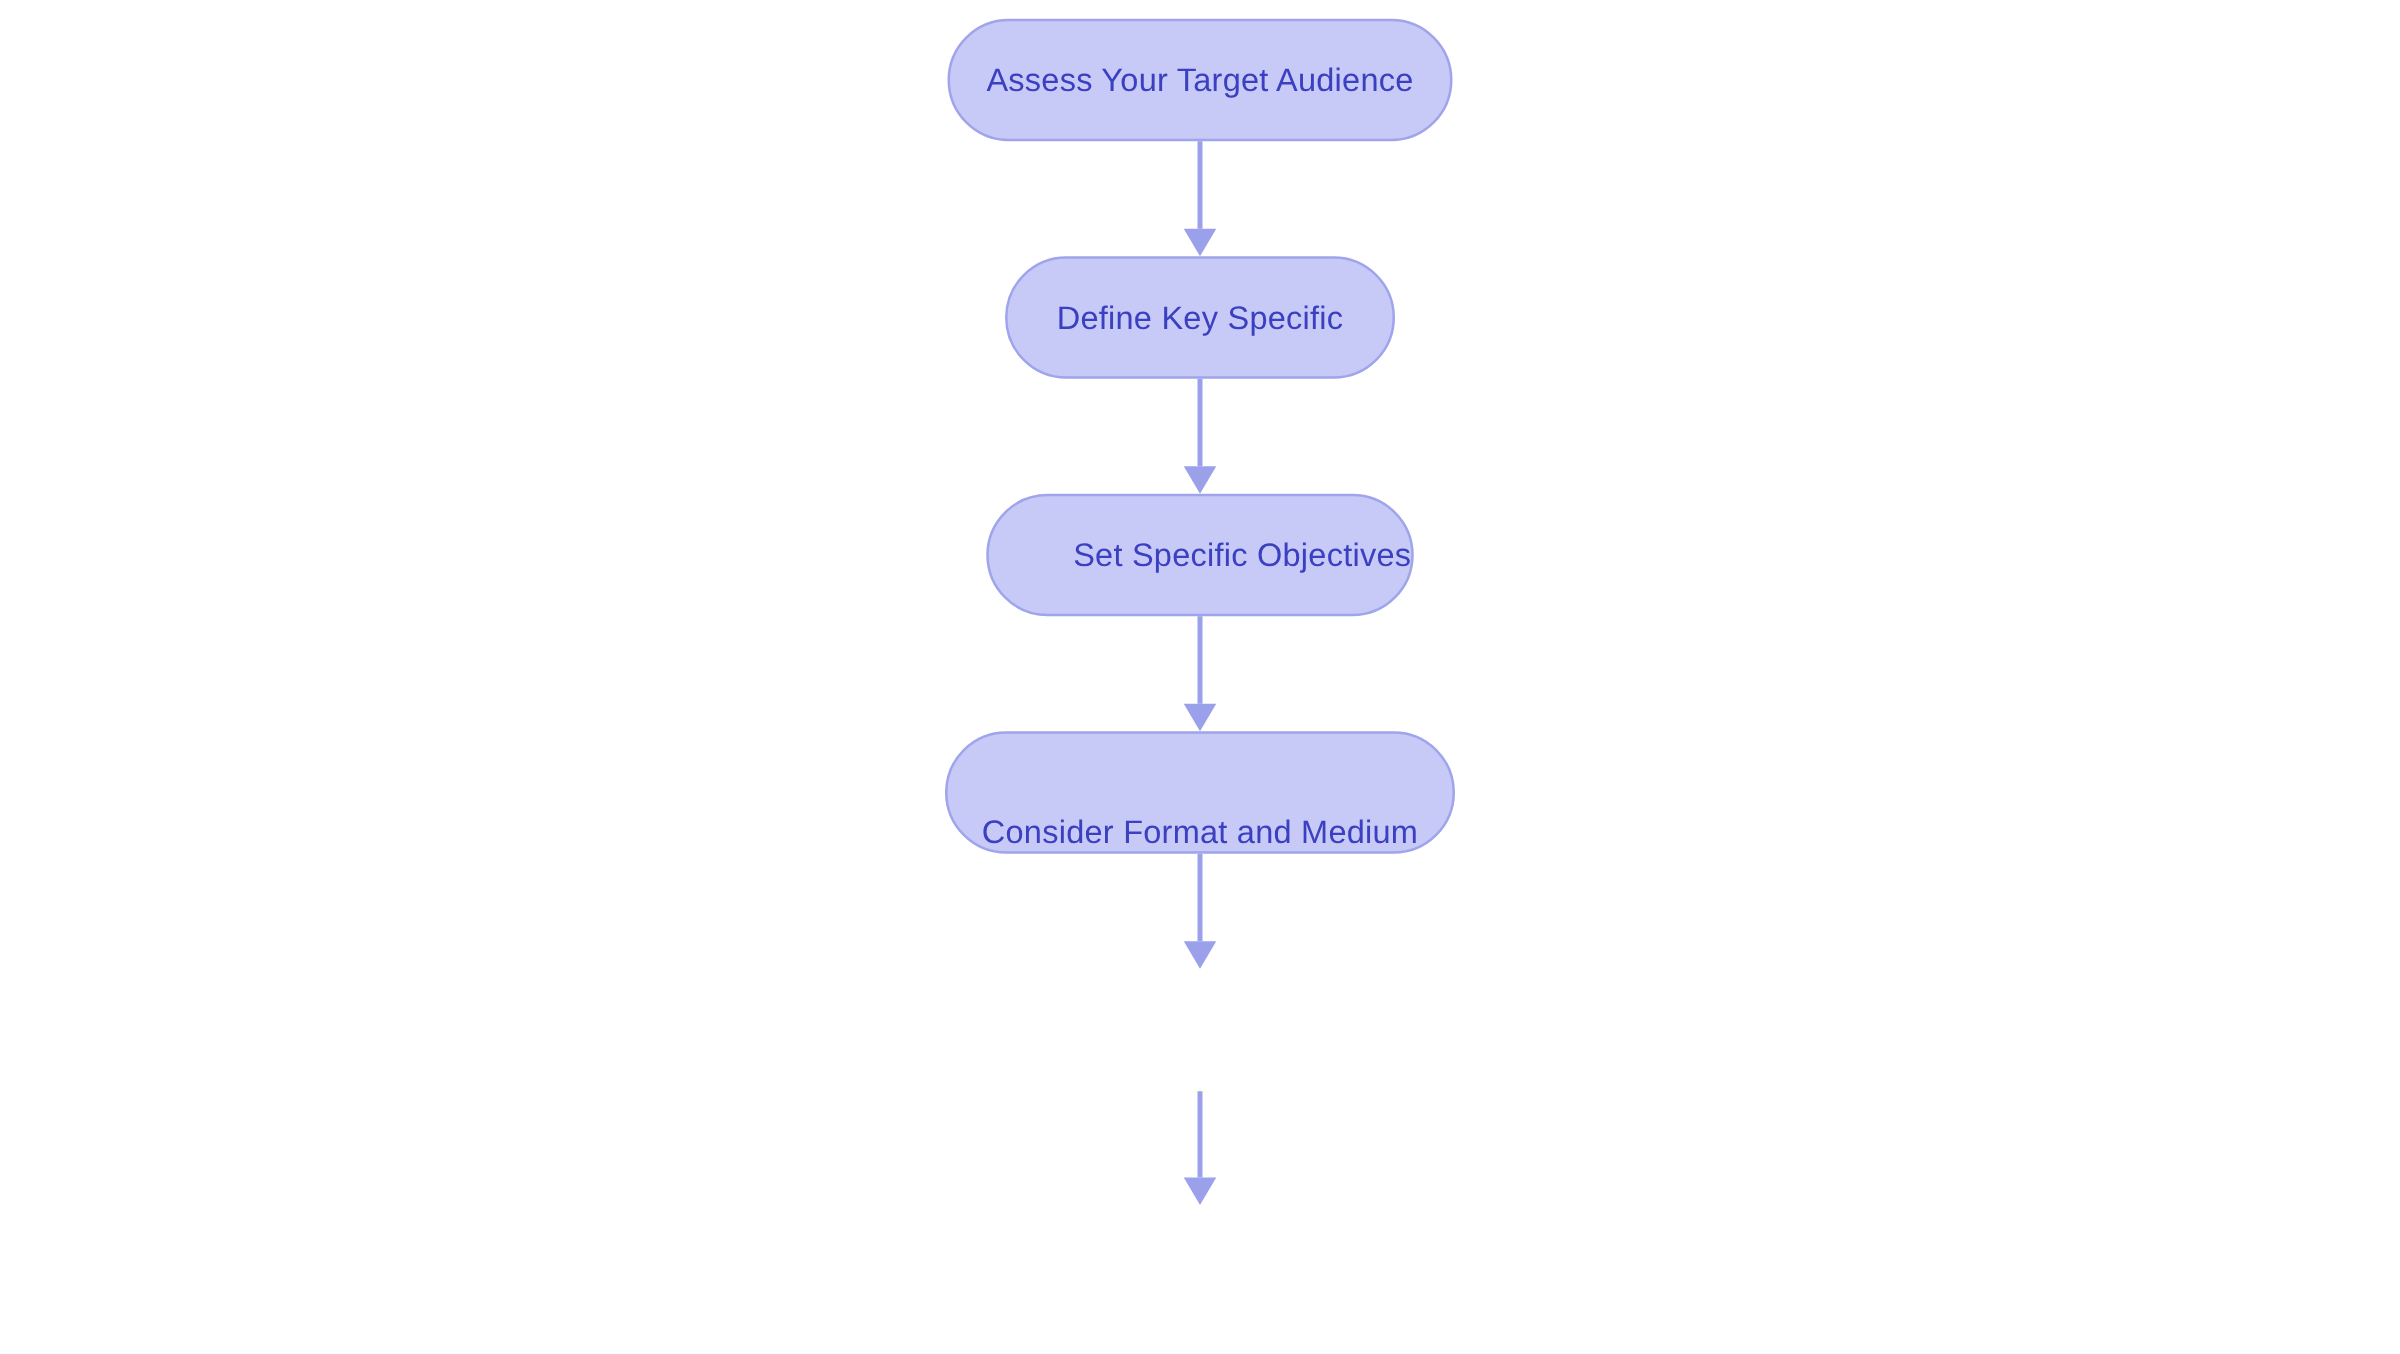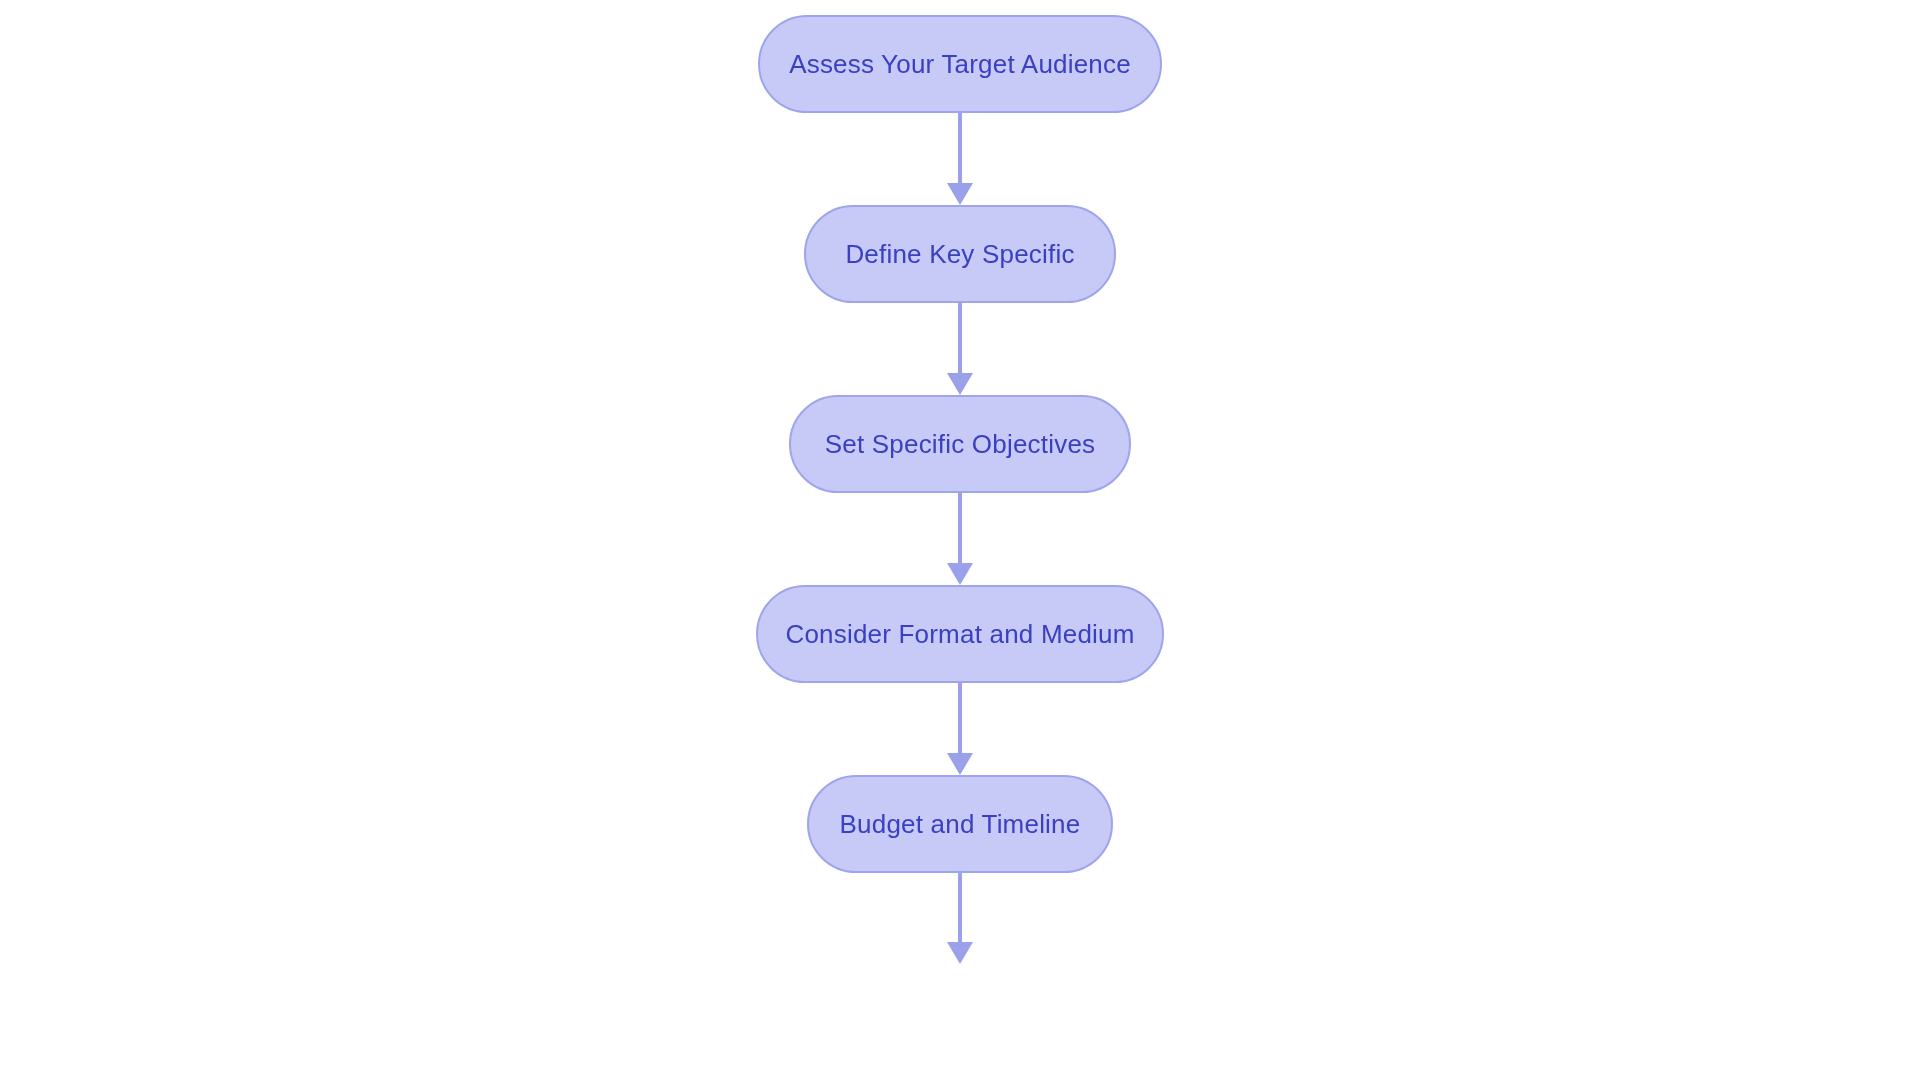--- a/index.html
+++ b/index.html
@@ -32,22 +32,22 @@
     color: var(--node-text, #3a40c0);
     font-size: 26px;
     font-weight: 500;
     letter-spacing: 0.2px;
     white-space: nowrap;
     cursor: default;
   }
 
   .node-1 { top: 15px;  width: 404px; }
   .node-2 { top: 205px; width: 312px; }
-  .node-3 { top: 395px; width: 342px; }
-  .node-4 { top: 585px; width: 408px; }
+  .node-3 { top: 395px; width: 342px; justify-content: flex-end; }
+  .node-4 { top: 585px; width: 408px; align-items: flex-end; }
   .node-5 { top: 775px; width: 306px; }
   .node-6 { top: 964px; width: 318px; }
 
   .arrow {
     position: absolute;
     left: 50%;
     transform: translateX(-50%);
     width: 26px;
     height: 92px;
     display: flex;
@@ -110,23 +110,20 @@
 
   <div class="node node-4">
     <span>Consider Format and Medium</span>
   </div>
 
   <div class="arrow arrow-4">
     <div class="stem"></div>
     <div class="head"></div>
   </div>
 
-  <div class="node node-5">
-    <span>Budget and Timeline</span>
-  </div>
 
   <div class="arrow arrow-5">
     <div class="stem"></div>
     <div class="head"></div>
   </div>
 
 
 </div>
 
 </body></html>

